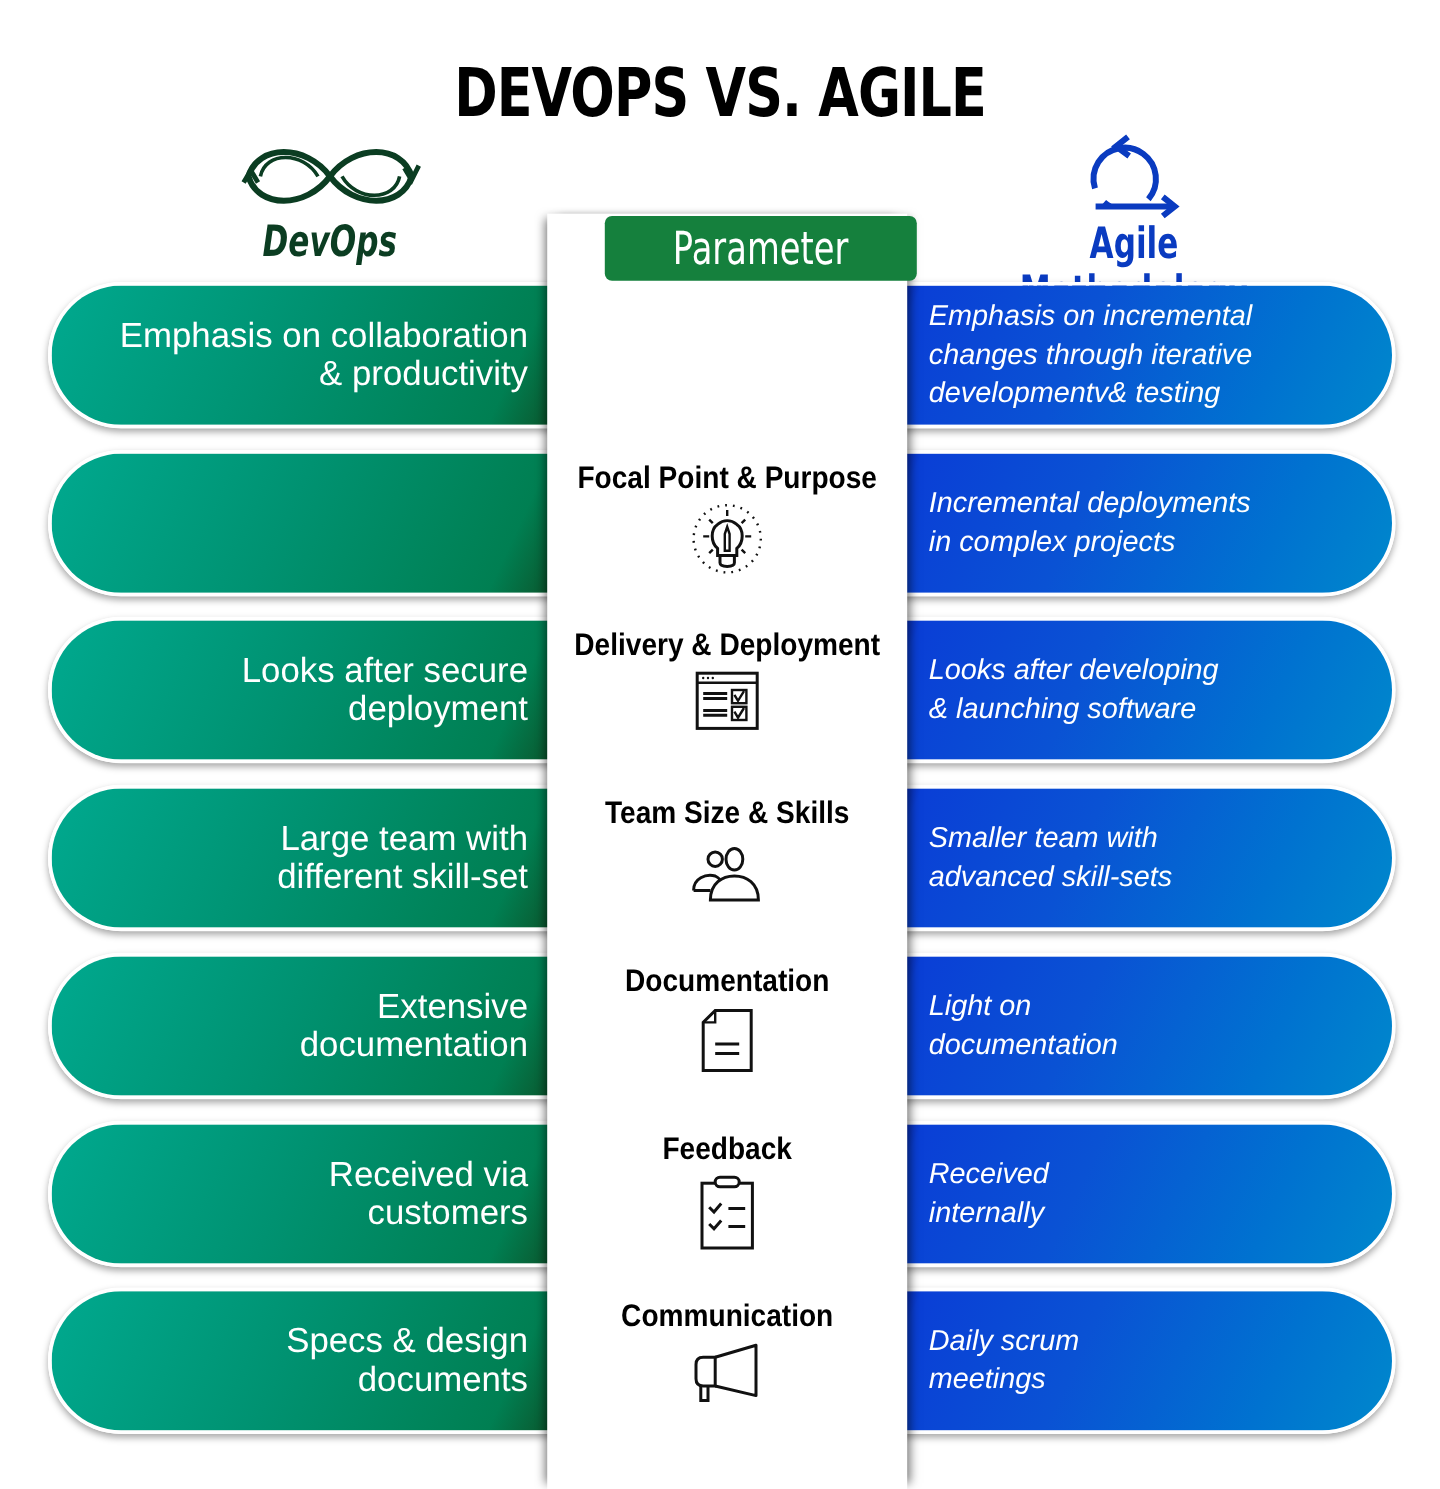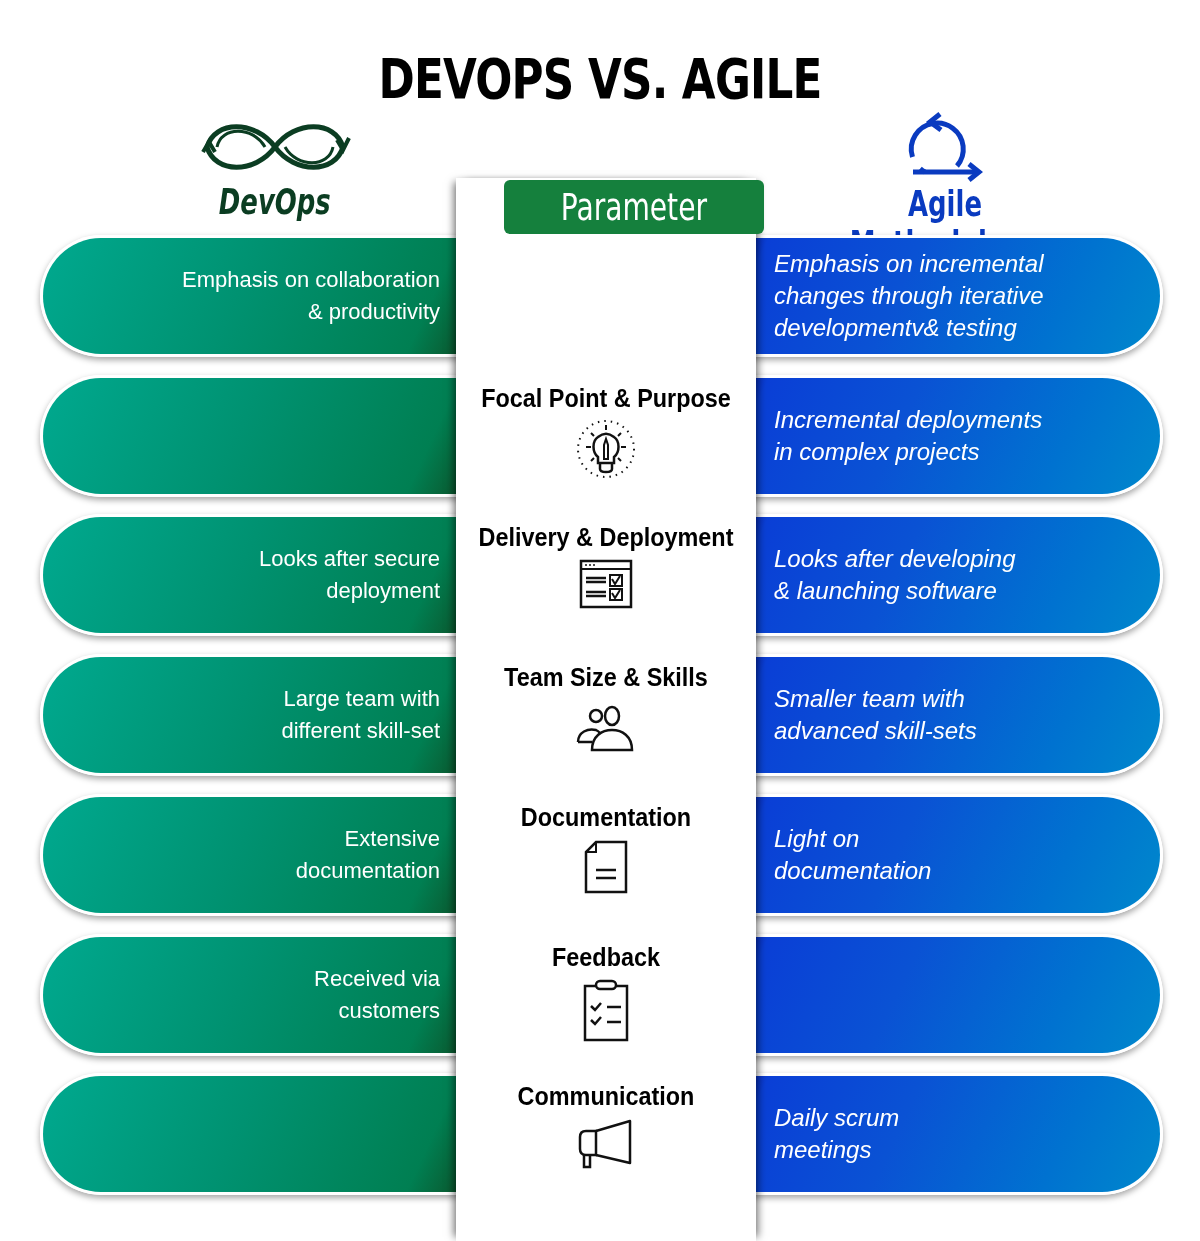--- a/index.html
+++ b/index.html
@@ -51,21 +51,21 @@
     position: absolute; left: 730px; top: 0; width: 433px; height: 122px;
     border-radius: 0 61px 61px 0;
     background: linear-gradient(115deg, #061aa8 0%, #0a3fd6 8%, #0a52d4 40%, #0072d0 75%, #0088cc 100%);
     border: 3px solid #fff; border-left: none;
     box-shadow: 0 3px 6px rgba(0,0,0,0.35);
     z-index: 1;
   }
   .txt-left {
     position: absolute; right: 760px; top: 0; height: 122px; width: 380px;
     display: flex; align-items: center; justify-content: flex-end; text-align: right;
-    color: #fff; font-size: 22px; line-height: 32px; z-index: 2; white-space: pre-line;
+    color: #fff; font-size: 29px; line-height: 32px; z-index: 2; white-space: pre-line;
   }
   .txt-right {
     position: absolute; left: 774px; top: 0; height: 122px; width: 360px;
     display: flex; align-items: center; text-align: left;
     color: #fff; font-size: 24px; line-height: 32px; z-index: 2; white-space: pre-line; font-style: italic;
   }
   .param-cell {
     position: absolute; left: 456px; top: 0; width: 300px; height: 130px; z-index: 4;
     text-align: center;
   }
@@ -199,24 +199,28 @@
   <div class="param-cell">
     <span class="pname">Feedback</span>
     <svg width="50" height="64" viewBox="0 0 50 64">
       <rect x="4" y="8" width="42" height="54" fill="none" stroke="#111" stroke-width="2.5"></rect>
       <rect x="15" y="3" width="20" height="8" rx="4" fill="#fff" stroke="#111" stroke-width="2.5"></rect>
       <path d="M10 28 L14 32 L20 25 M10 42 L14 46 L20 39" fill="none" stroke="#111" stroke-width="2.5"></path>
       <path d="M26 29 L40 29 M26 44 L40 44" stroke="#111" stroke-width="2.5"></path>
     </svg>
   </div>
   <div class="pill-right"></div>
+  <div class="txt-right">Received
+internally</div>
 </div>
 
 <div class="row" style="top:1073px">
   <div class="pill-left"></div>
+  <div class="txt-left">Specs &amp; design
+documents</div>
   <div class="param-cell">
     <span class="pname">Communication</span>
     <svg width="60" height="54" viewBox="0 0 60 54">
       <path d="M10 14 L20 14 L20 38 L10 38 C6 38 4 36 4 32 L4 20 C4 16 6 14 10 14 Z" fill="none" stroke="#111" stroke-width="2.5"></path>
       <path d="M20 14 L54 4 L54 46 L20 38" fill="none" stroke="#111" stroke-width="2.5" stroke-linejoin="round"></path>
       <path d="M8 38 L8 50 L14 50 L14 38" fill="none" stroke="#111" stroke-width="2.5"></path>
     </svg>
   </div>
   <div class="pill-right"></div>
   <div class="txt-right">Daily scrum

